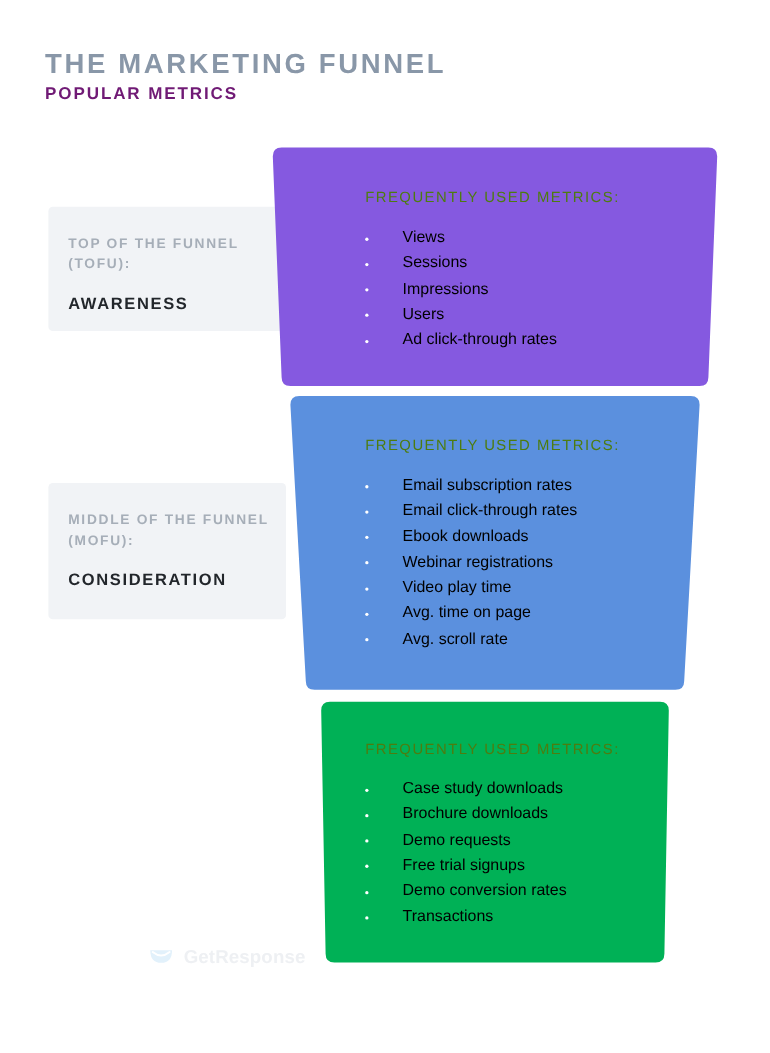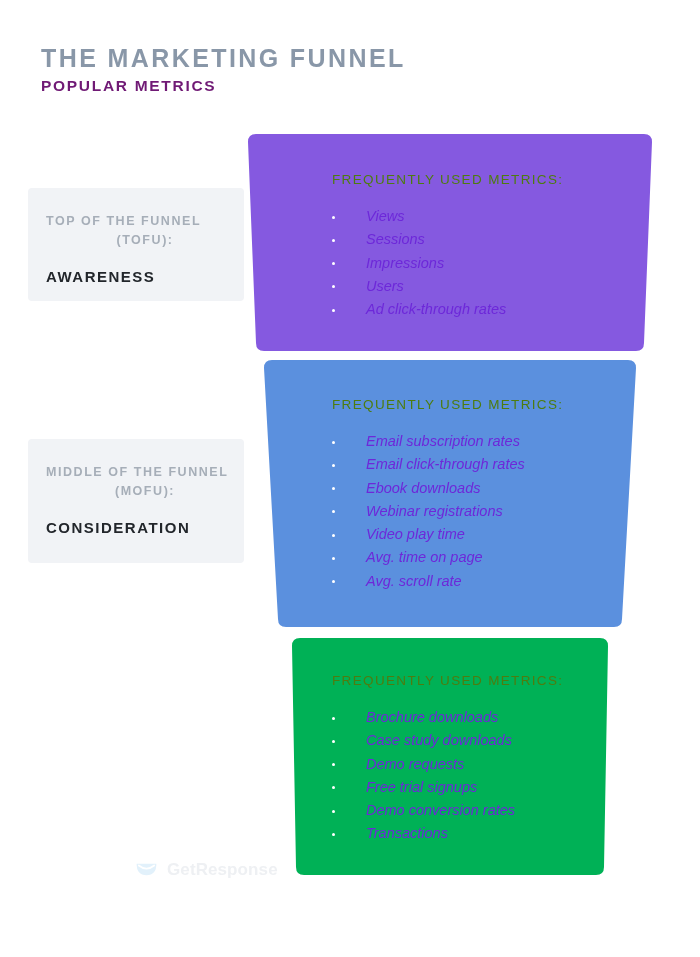--- a/index.html
+++ b/index.html
@@ -38,37 +38,37 @@
     font-size:15.5px;
     font-weight:600;
     letter-spacing:1.7px;
     color:#701a75;
     white-space:nowrap;
   }
 
   
   .stage-card {
     position:absolute;
-    left:28px;
+    left:44px;
     width:216px;
     background:#f1f3f6;
     border-radius:4px;
     padding:24px 0 0 18px;
   }
 
   .stage-kicker {
     font-size:12.5px;
     font-weight:600;
     letter-spacing:1.55px;
     color:#a6aeb8;
     line-height:1.55;
     white-space:nowrap;
   }
 
-  .stage-kicker .sub { display:block;text-align:center; }
+  .stage-kicker .sub { display:block; }
 
   .stage-name {
     margin-top:17px;
     font-size:15px;
     font-weight:700;
     letter-spacing:1.5px;
     color:#22262b;
     white-space:nowrap;
   }
 
@@ -102,25 +102,24 @@
     color:#4d7c0f;
     white-space:nowrap;
   }
 
   .metrics-list { list-style:none; margin-top:18px; }
 
   .metrics-list li {
     position:relative;
     font-size:14.5px;
     font-weight:400;
-    color:#6d28d9;
+    color:#000000;
     line-height:23.3px;
     padding-left:34px;
     white-space:nowrap;
-    font-style:italic;
   }
 
   .metrics-list li::before {
     content:"";
     position:absolute;
     left:0;
     top:10.5px;
     width:3px;
     height:3px;
     border-radius:50%;
@@ -223,22 +222,22 @@
 
   <div class="tier" id="tier-2">
     <div class="shape">
       <svg viewBox="0 0 332 241" preserveAspectRatio="none" xmlns="http://www.w3.org/2000/svg">
         <path d="M8,10 Q8,2 16,2 L316,2 Q324,2 324,10 L320,231 Q320,239 312,239 L20,239 Q12,239 12,231 Z" fill="#00b156"></path>
       </svg>
     </div>
     <div class="tier-content">
       <div class="metrics-heading">FREQUENTLY USED METRICS:</div>
       <ul class="metrics-list">
+        <li>Case study downloads</li>
         <li>Brochure downloads</li>
-        <li>Case study downloads</li>
         <li>Demo requests</li>
         <li>Free trial signups</li>
         <li>Demo conversion rates</li>
         <li>Transactions</li>
       </ul>
     </div>
   </div>
 
   <div id="logo">
     <svg id="logo-mark" viewBox="0 0 24 24" xmlns="http://www.w3.org/2000/svg">

